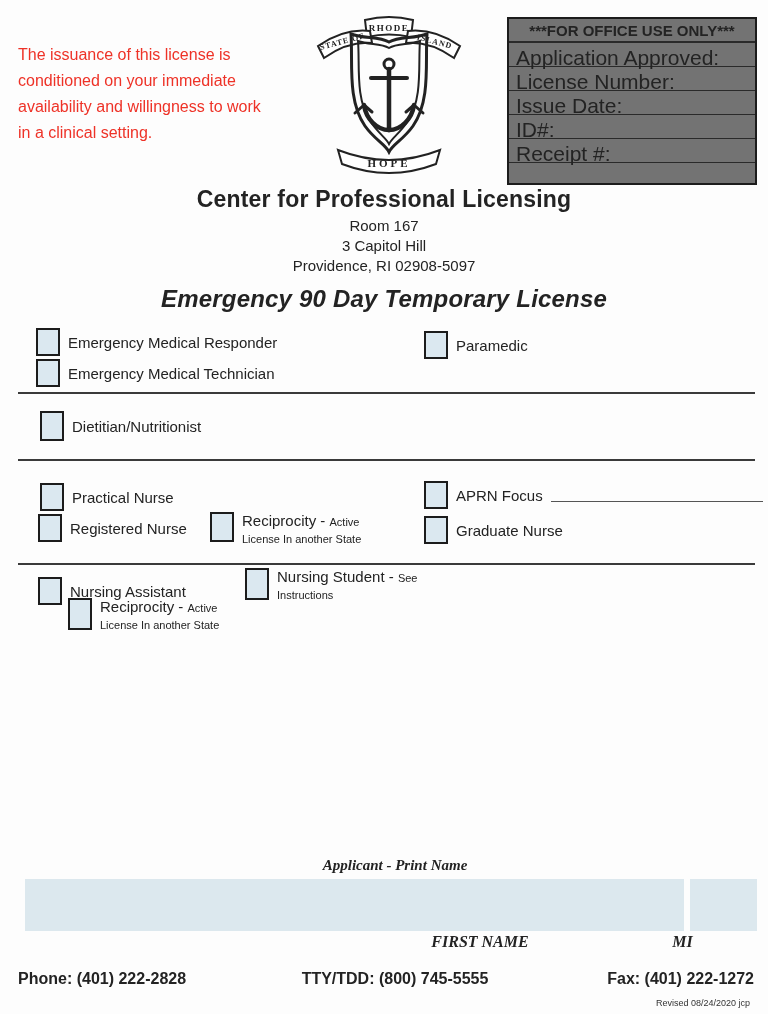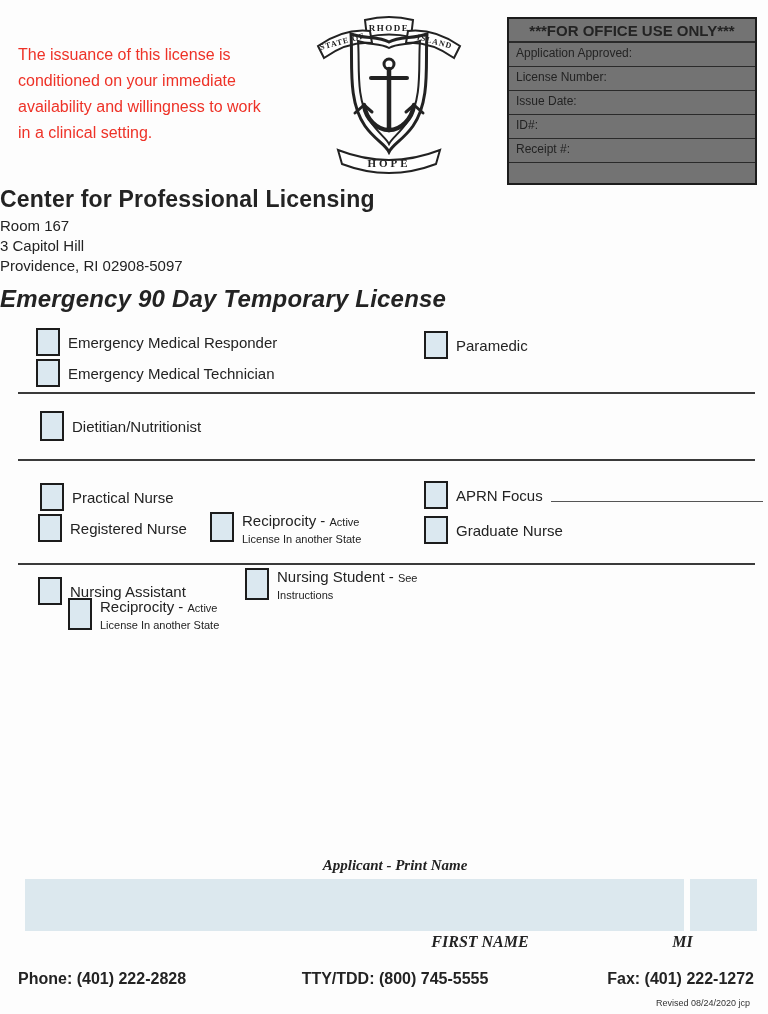--- a/index.html
+++ b/index.html
@@ -6,27 +6,27 @@
   .page{
     position:relative;width:768px;height:1014px;background:#fdfdfd;overflow:hidden;
     font-family:"Liberation Sans",sans-serif;color:#232323;
   }
   
   .notice{position:absolute;left:18px;top:42px;width:270px;color:#ee3227;font-size:16px;line-height:26px;}
   .notice span{display:block;}
   
   .office{position:absolute;left:507px;top:17px;width:246px;border:2px solid #1c1c1c;background:#737373;}
   .office .o-title{font-weight:bold;font-size:15px;text-align:center;padding:3px 0 2px;border-bottom:2px solid #2a2a2a;}
-  .office .o-row{font-size:12px;padding:3px 0 3px 7px;border-bottom:1.5px solid #2a2a2a;height:17px;}
+  .office .o-row{font-size:21px;padding:3px 0 3px 7px;border-bottom:1.5px solid #2a2a2a;height:17px;}
   .office .o-row.last{border-bottom:1.5px solid #2a2a2a;}
   .office .o-empty{height:20px;}
   
   .seal{position:absolute;left:310px;top:10px;}
   
-  .hdr{position:absolute;left:0;top:186px;width:768px;}
+  .hdr{position:absolute;left:0;top:186px;width:768px;text-align:center;}
   .hdr .org{font-size:23px;font-weight:bold;letter-spacing:.2px;}
   .hdr .addr{font-size:15px;line-height:20px;margin-top:3px;}
   .hdr .formtitle{font-size:24px;font-weight:bold;font-style:italic;margin-top:9px;letter-spacing:.2px;}
   
   .cb-item{position:absolute;display:flex;align-items:center;gap:8px;}
   .cb-item.top{align-items:flex-start;justify-content:space-between;}
   .cb{display:inline-block;width:20px;height:24px;background:#dbe8f0;border:2px solid #1c1c1c;flex:0 0 auto;}
   .cb-label{font-size:15px;white-space:nowrap;}
   .cb-text{font-size:15px;line-height:17px;white-space:nowrap;}
   .sub{font-size:11px;}

